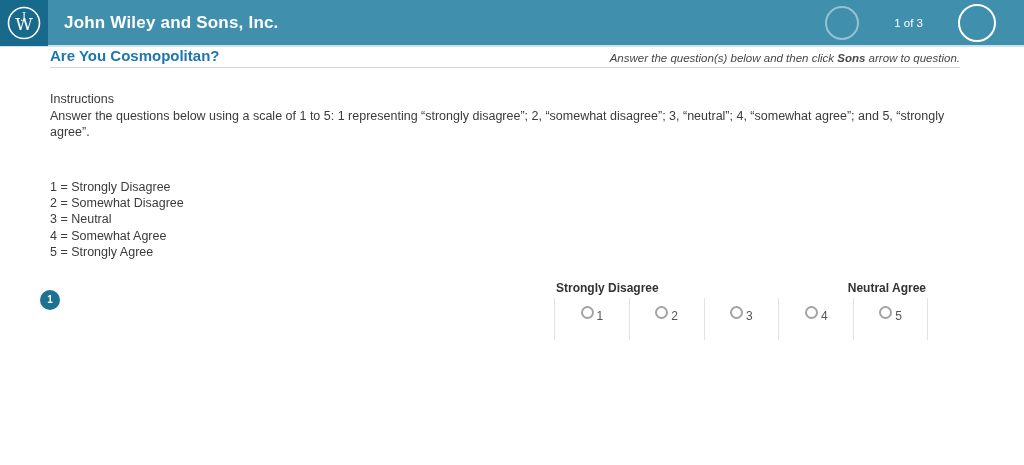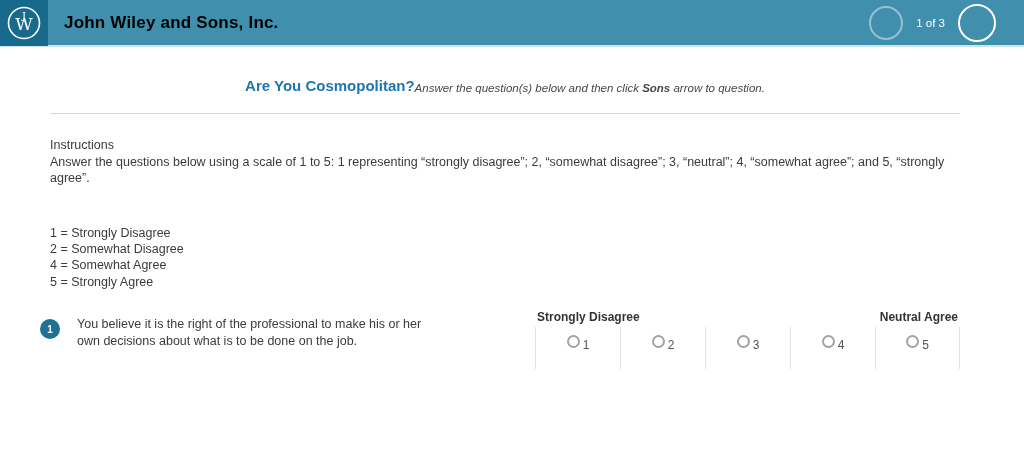--- a/index.html
+++ b/index.html
@@ -5,53 +5,53 @@
   * { margin:0; padding:0; box-sizing:border-box; }
   html,body { width:1024px; height:465px; background:#fff; }
   body { font-family:"Liberation Sans","DejaVu Sans",sans-serif; color:#3b3b3b; }
   .screen { position:relative; width:1024px; height:465px; background:#ffffff; overflow:hidden; }
 
   
   .topbar { display:flex; align-items:center; height:47px; background:#3f8fad;
             border-bottom:2px solid #cde2eb; }
   .logo-box { width:48px; height:47px; background:#186a8c; display:flex;
               align-items:center; justify-content:center; flex:0 0 auto; }
-  .brand { color:#000000; font-size:17px; font-weight:bold; margin-left:16px;
+  .brand { color:#ffffff; font-size:17px; font-weight:bold; margin-left:16px;
            letter-spacing:.2px; }
-  .nav-cluster { margin-left:auto; display:flex; align-items:center; padding-right:28px; }
+  .nav-cluster { margin-left:auto; display:flex; align-items:center; padding-right:28px;gap:22px; }
   .nav-circle { border-radius:50%; background:transparent; cursor:pointer; }
   .prev-btn { width:34px; height:34px; border:2px solid rgba(255,255,255,.45); }
   .next-btn { width:38px; height:38px; border:2.5px solid #ffffff; }
   .page-count { color:#ffffff; font-size:11.5px; margin:0 13px; }
 
   
   .content { padding:0 64px 0 50px; }
   .page-title { color:#b13a40; font-size:30px; font-weight:300; margin-top:16px;
                 letter-spacing:.2px; }
-  .sub-row { display:flex; align-items:flex-end; justify-content:center;
-             margin-top:30px; padding-bottom:19px; border-bottom:1px solid #d6d6d6; }
+  .sub-row { display:flex; align-items:flex-end; justify-content:space-between;
+             margin-top:0; padding-bottom:3px; border-bottom:1px solid #d6d6d6; }
   .sub-title { color:#1d76ae; font-size:15px; font-weight:bold; }
   .note { font-size:11.5px; font-style:italic; color:#44474a; }
   .note b { font-weight:bold; }
 
   
   .instructions { margin-top:23px; font-size:12.5px; line-height:16.5px; color:#3b3b3b; }
   .instr-heading { font-weight:normal; font-size:12.5px; }
   .rating-label { margin-top:23px; }
   .scale-list { margin-top:38px; }
   .scale-list div { line-height:16.4px; }
 
   
   .question-row { display:flex; margin-left:40px; margin-top:20px; }
   .q-badge { width:20px; height:20px; border-radius:50%; background:#1d7293; color:#fff;
              font-size:10px; font-weight:bold; display:flex; align-items:center;
              justify-content:center; margin-top:9px; flex:0 0 auto; }
   .q-text { margin-left:17px; width:360px; font-size:12.5px; line-height:17px;
             margin-top:6px; color:#3b3b3b; }
-  .scale-area { margin-left:auto; width:425px; flex:0 0 auto; margin-right:64px; }
+  .scale-area { margin-left:auto; width:374px; flex:0 0 auto; margin-right:96px; }
   .scale-headers { display:flex; justify-content:space-between; font-size:12px;
                    font-weight:bold; color:#333; padding:0 2px 3px 2px; }
   .opt-row { display:flex; }
   .opt-cell { width:85px; height:42px; border-left:1px solid #e2e2e2; display:flex;
               justify-content:center; align-items:flex-start; padding-top:8px; cursor:pointer; }
   .opt-cell:last-child { border-right:1px solid #e2e2e2; }
   .radio { width:13px; height:13px; border:2px solid #a3a3a3; border-radius:50%;
            background:#fff; display:inline-block; }
   .opt-num { font-size:12px; color:#555; margin-left:3px; margin-top:3px; }
 </style>
@@ -81,29 +81,29 @@
       <div class="sub-title">Are You Cosmopolitan?</div>
       <div class="note"><span>Answer the question(s) below and then click </span><b>Sons</b><span> arrow to question.</span></div>
     </div>
 
     <div class="instructions">
       <div class="instr-heading">Instructions</div>
       <div>Answer the questions below using a scale of 1 to 5: 1 representing “strongly disagree”; 2, “somewhat disagree”; 3, “neutral”; 4, “somewhat agree”; and 5, “strongly agree”.</div>
       <div class="scale-list">
         <div>1 = Strongly Disagree</div>
         <div>2 = Somewhat Disagree</div>
+        <div>3 = Neutral</div>
         <div>4 = Somewhat Agree</div>
         <div>5 = Strongly Agree</div>
       </div>
     </div>
   </div>
 
   <div class="question-row">
     <div class="q-badge">1</div>
-    <div class="q-text">You believe it is the right of the professional to make his or her own decisions about what is to be done on the job.</div>
 
     <div class="scale-area">
       <div class="scale-headers">
         <span>Strongly Disagree</span>
         <span>Neutral Agree</span>
       </div>
       <div class="opt-row">
         <div class="opt-cell">
           <span class="radio"></span>
           <span class="opt-num">1</span>

